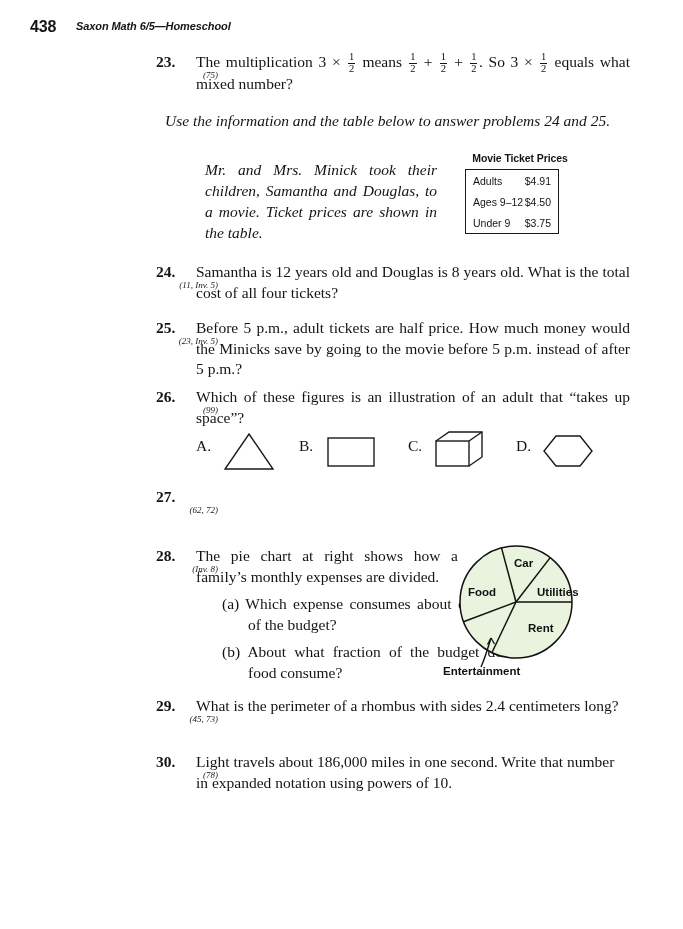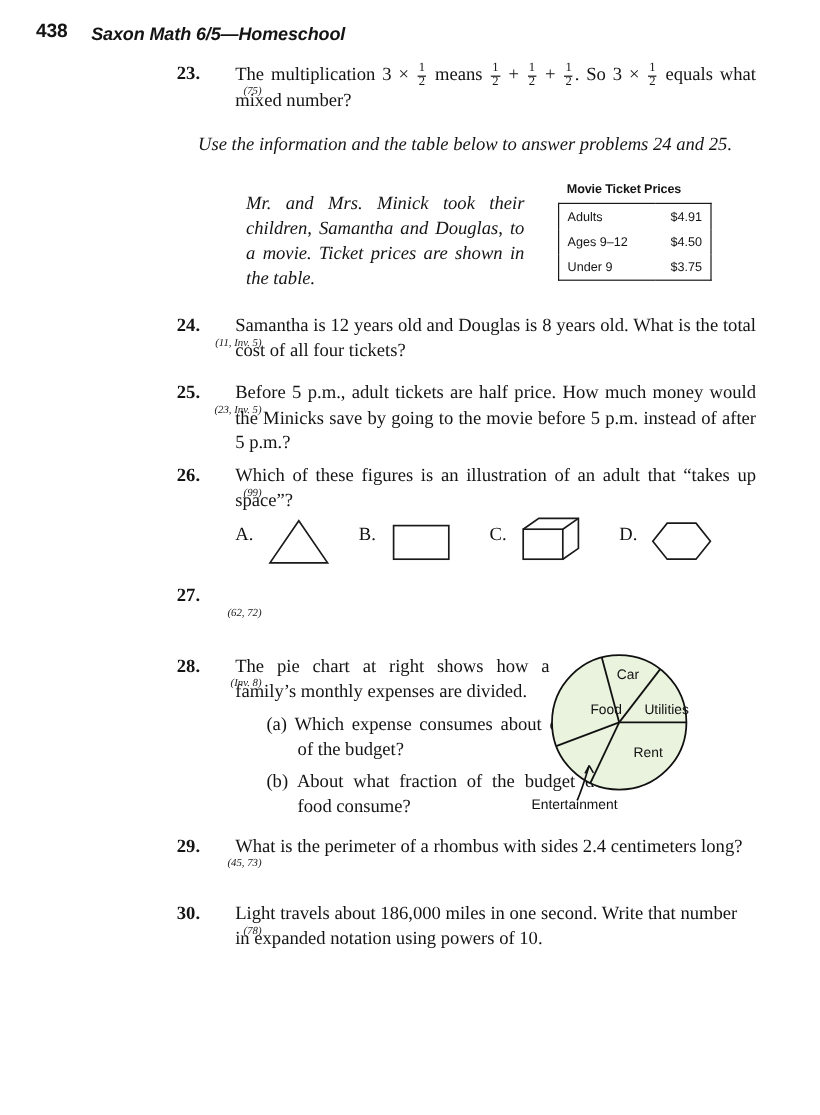--- a/index.html
+++ b/index.html
@@ -33,36 +33,36 @@
     font-size: 16px;
     letter-spacing: -0.2px;
   }
   .runhead .booktitle {
     position: absolute;
     left: 76px;
     top: 2px;
     font-family: "Liberation Sans", sans-serif;
     font-weight: bold;
     font-style: italic;
-    font-size: 15px;
+    font-size: 11px;
     letter-spacing: -0.1px;
   }
 
   
   .problem {
     position: absolute;
     left: 130px;
     width: 500px;
   }
   .pnum {
     position: absolute;
-    left: 10px;
+    left: 26px;
     top: 0;
     width: 34px;
-    text-align: center;
+    text-align: left;
     font-weight: bold;
     font-size: 15.5px;
     line-height: 20px;
   }
   .pref {
     position: absolute;
     left: -4px;
     top: 17px;
     width: 92px;
     text-align: right;
@@ -137,21 +137,21 @@
     font-family: "Liberation Sans", sans-serif;
     font-weight: bold;
     font-size: 10.5px;
     text-align: center;
     margin-bottom: 5px;
     letter-spacing: -0.1px;
   }
   table.prices {
     border: 1.6px solid #1a1a1a;
     border-collapse: collapse;
-    width: 128px;
+    width: 94px;
     font-family: "Liberation Sans", sans-serif;
     font-size: 10.5px;
   }
   table.prices td {
     padding: 4.5px 0 4.5px 0;
     vertical-align: middle;
   }
   table.prices td.lab { padding-left: 7px; text-align: left; }
   table.prices td.val { padding-right: 7px; text-align: right; }
 
@@ -180,20 +180,21 @@
     top: 0;
   }
 
   
   .piewrap {
     position: absolute;
     left: 438px;
     top: 536px;
     width: 200px;
     height: 148px;
+    font-weight: bold;
   }
   .pielabel {
     position: absolute;
     font-family: "Liberation Sans", sans-serif;
     font-size: 11.5px;
     color: #111;
     white-space: nowrap;
   }
 </style>
 </head>
@@ -333,21 +334,21 @@
 
     <g fill="none" stroke="#111111" stroke-width="1.4">
       <path d="M 43 131 C 47 122, 50 112, 53 102"></path>
       <path d="M 53 102 L 49.5 108.5 M 53 102 L 56.5 108" stroke-width="1.3"></path>
     </g>
   </svg>
 
   <span class="pielabel" style="left:76px; top:21px;">Car</span>
   <span class="pielabel" style="left:99px; top:50px;">Utilities</span>
   <span class="pielabel" style="left:90px; top:86px;">Rent</span>
-  <span class="pielabel" style="left:30px; top:50px;margin-left:24px;">Food</span>
+  <span class="pielabel" style="left:30px; top:50px;">Food</span>
   <span class="pielabel" style="left:5px; top:129px;">Entertainment</span>
 </div>
 
 <div class="problem" style="top:696px;">
   <div class="pnum">29.</div>
   <div class="pref">(45, 73)</div>
   <div class="ptext">What is the perimeter of a rhombus with sides 2.4 centimeters long?</div>
 </div>
 
 <div class="problem" style="top:752px;">

